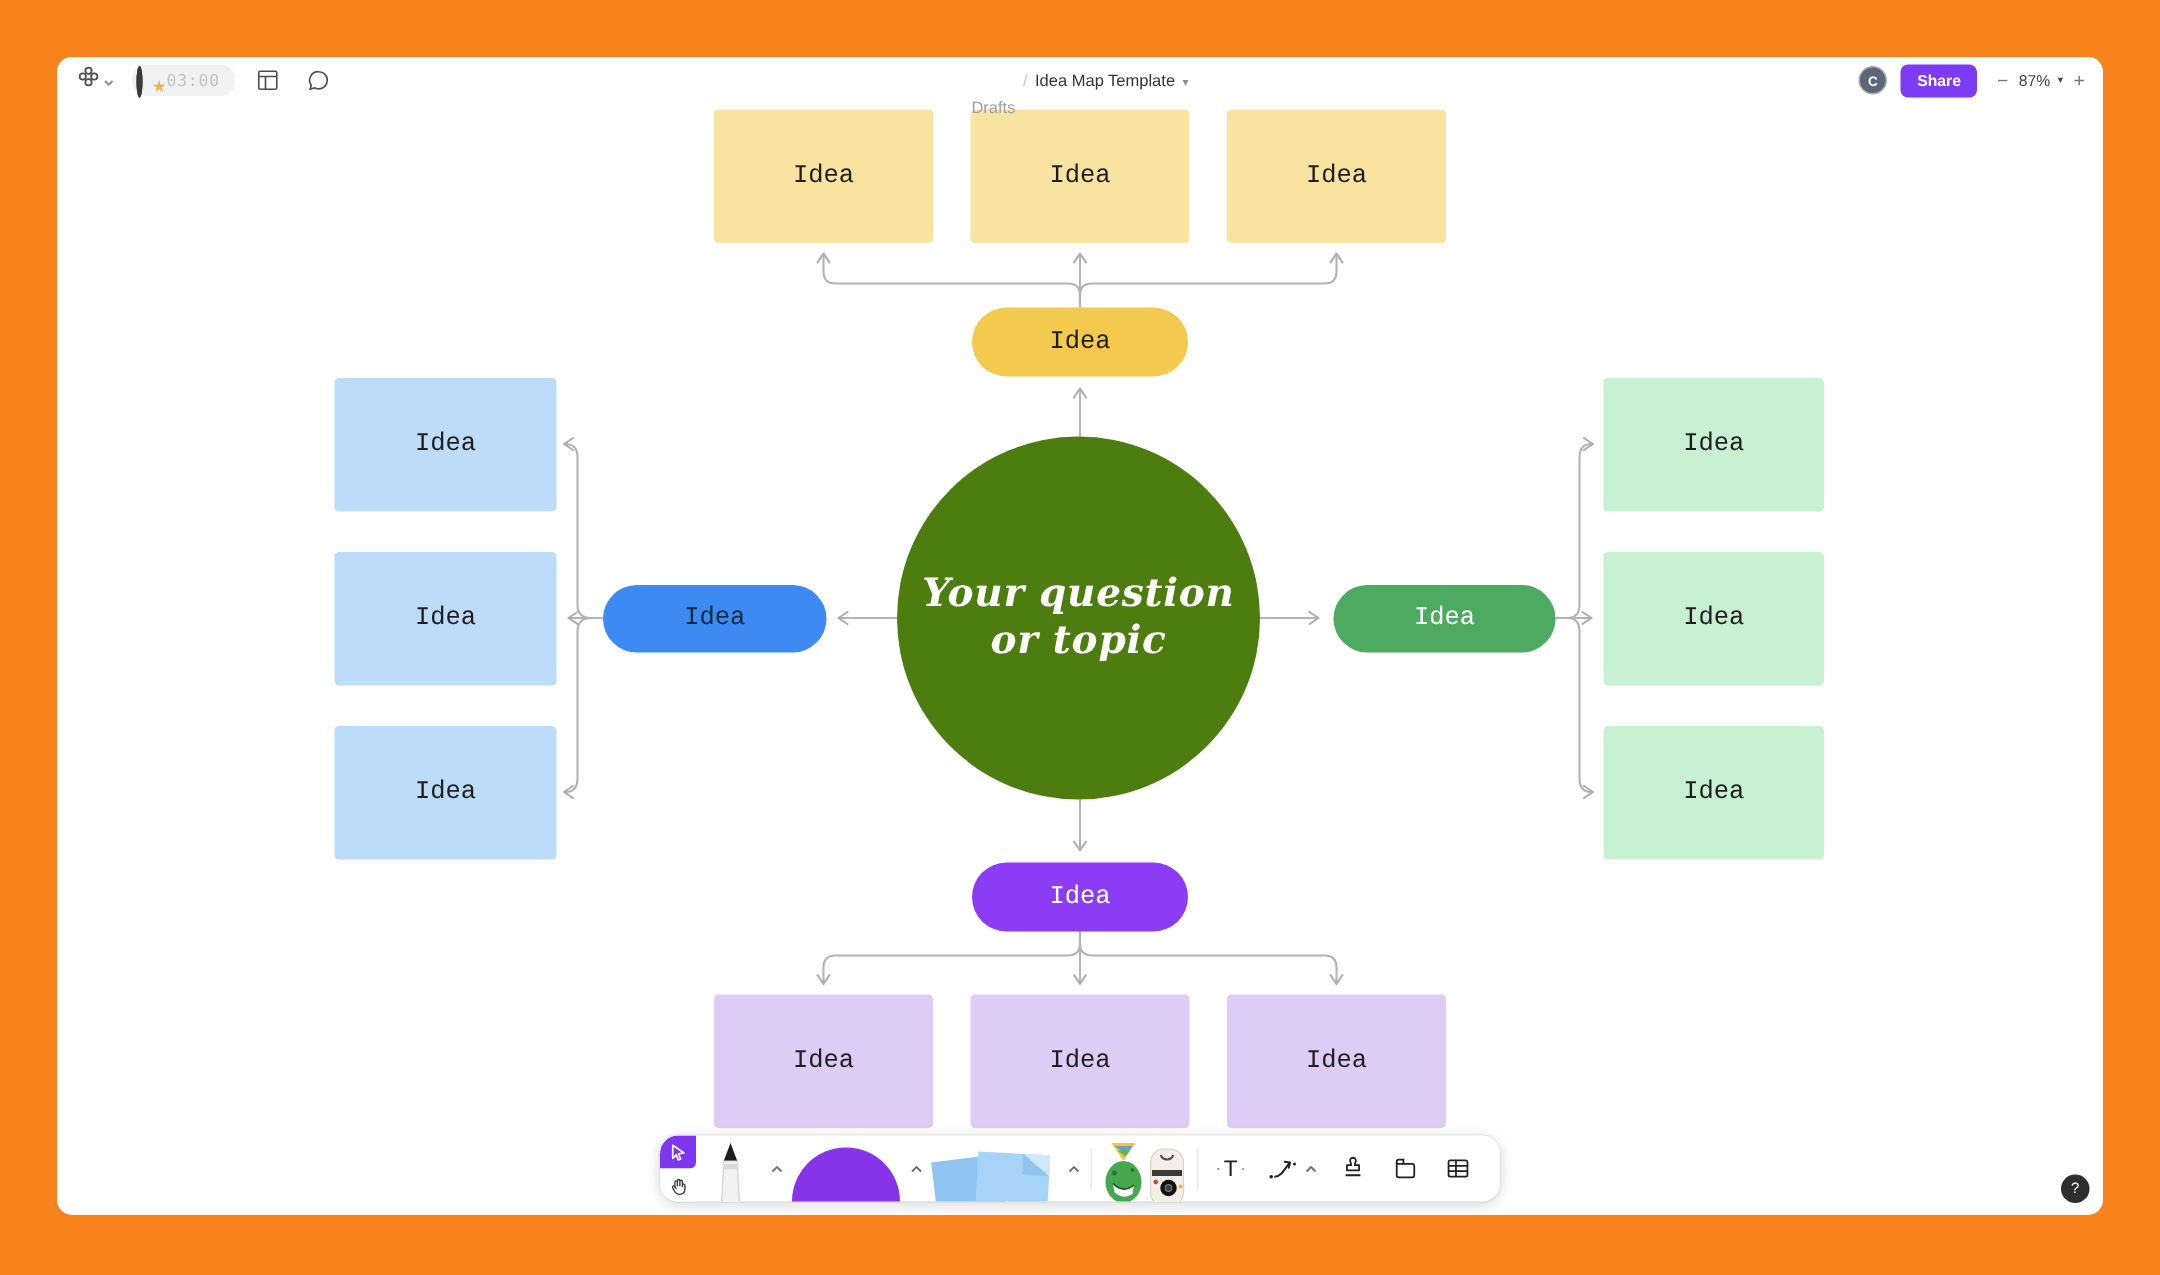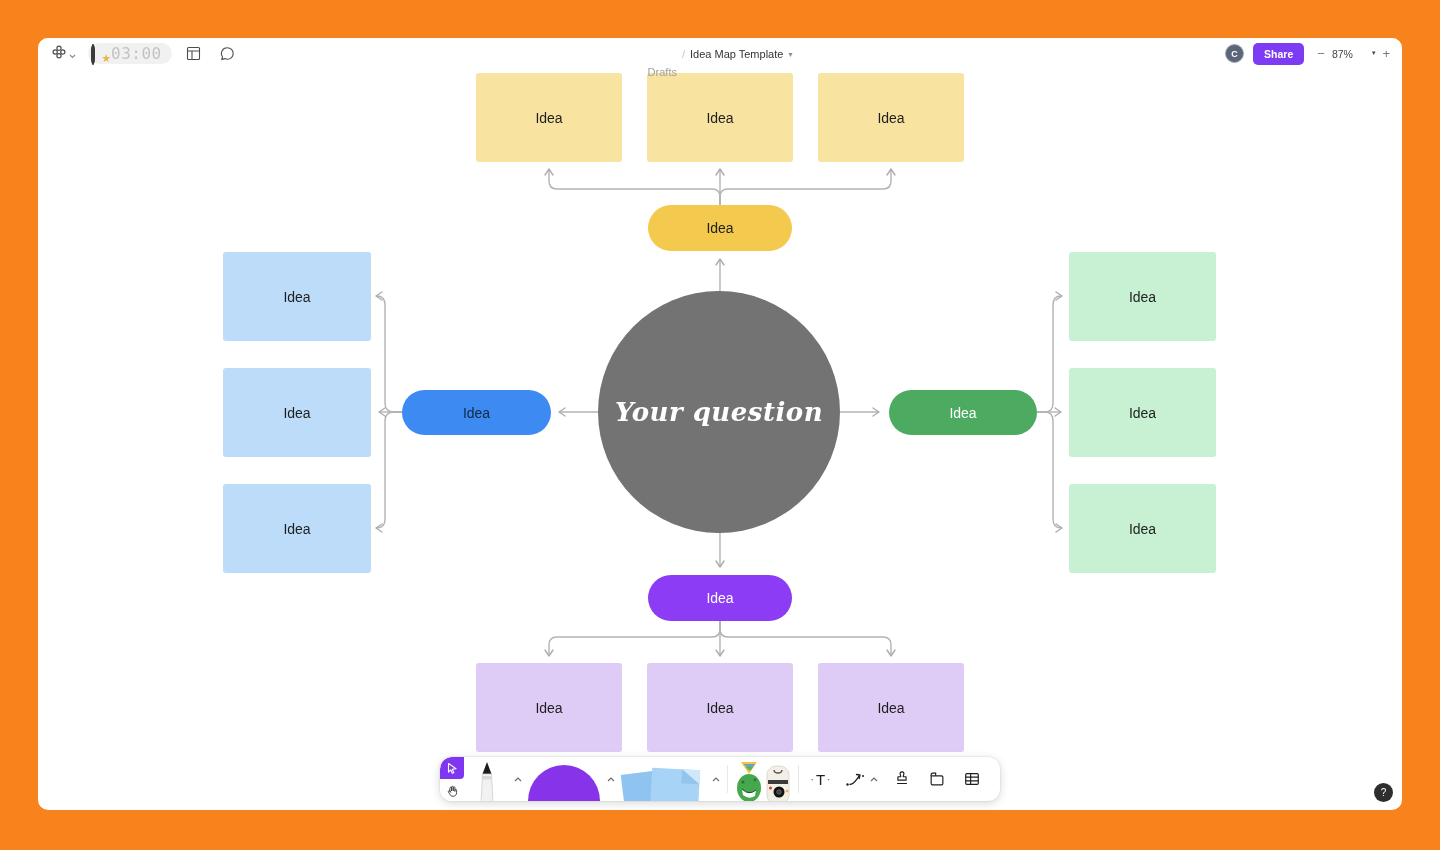--- a/index.html
+++ b/index.html
@@ -24,21 +24,21 @@
   .tb-left { display:flex; align-items:center; gap:10px; }
   .menu-btn { display:flex; align-items:center; gap:3px; cursor:pointer; padding:2px; }
   .timer-pill {
     display:flex; align-items:center; gap:4px;
     background:#f1f1f1; border-radius:11px; height:21px; padding:0 10px 0 3px;
   }
   .disc { position:relative; width:16px; height:16px; }
   .disc .vinyl { width:16px; height:16px; border-radius:50%; background:#1f1f1f;
     border:2px solid #3a3a3a; }
   .disc .star { position:absolute; right:-4px; bottom:-2px; color:#e4b84e; font-size:11px; line-height:1; }
-  .timer-time { font-family:"DejaVu Sans Mono", monospace; font-size:16px; color:#c3c3c3; letter-spacing:.5px; }
+  .timer-time { font-family:"DejaVu Sans Mono", monospace; font-size:11px; color:#c3c3c3; letter-spacing:.5px; }
   .tb-iconbtn { display:flex; align-items:center; justify-content:center; width:24px; height:24px; border-radius:4px; cursor:pointer; }
 
   .breadcrumb {
     position:absolute; left:0; right:0; top:0; height:31px;
     display:flex; align-items:center; justify-content:center; gap:5px;
     font-size:11px; pointer-events:none;
   }
   .breadcrumb > * { pointer-events:auto; }
   .crumb-folder { color:#a0a0a0;margin-top:36px; }
   .crumb-sep { color:#c9c9c9; }
@@ -51,45 +51,45 @@
     background:#5d6678; border:1.5px solid #a3a9b6;
     color:#fff; font-size:9px; font-weight:bold;
     display:flex; align-items:center; justify-content:center; cursor:pointer;
   }
   .share-btn {
     background:#7d3bf3; color:#fff; font-size:10.5px; font-weight:bold;
     border:none; border-radius:5px; height:22px; padding:0 11px; cursor:pointer;
   }
   .zoom-ctl { display:flex; align-items:center; gap:7px; margin-left:4px; }
   .zoom-minus,.zoom-plus { color:#777; font-size:13px; cursor:pointer; line-height:1; }
-  .zoom-level { display:flex; align-items:flex-start; gap:19px; cursor:pointer; }
+  .zoom-level { display:flex; align-items:flex-start; gap:5px; cursor:pointer; }
   .zoom-level span { font-size:10.5px; color:#444; }
   .zoom-level .crumb-chevron { font-size:7px; }
 
   
   .board { position:absolute; inset:0; }
   .connectors { position:absolute; left:0; top:0; z-index:1; }
 
   .node { position:absolute; display:flex; align-items:center; justify-content:center;
-    font-size:14px; font-weight:500; color:#1f1f1f; z-index:2; cursor:pointer; }
+    font-size:17px; font-weight:500; color:#1f1f1f; z-index:2; cursor:pointer;font-family:Liberation Mono, monospace; }
   .leaf { width:146px; height:89px; border-radius:3px; }
   .leaf-yellow { background:#f8e3a1; }
   .leaf-blue   { background:#bcdcf9; width:148px; }
   .leaf-green  { background:#c8f0d3; width:147px; }
   .leaf-purple { background:#decbf6; }
 
   .pill { height:46px; border-radius:23px; }
   .pill-top    { width:144px; background:#f3ca4d; color:#1f1f1f; }
   .pill-left   { width:149px; height:45px; background:#3d8af2; color:#102a43; }
   .pill-right  { width:148px; height:45px; background:#4caa61; color:#ffffff; }
   .pill-bottom { width:144px; background:#8b3cf4; color:#ffffff; }
 
   .center-circle {
     position:absolute; left:560px; top:253px; width:242px; height:242px;
-    border-radius:50%; background:#737373; z-index:2; cursor:pointer;
+    border-radius:50%; background:#4d7c0f; z-index:2; cursor:pointer;
     display:flex; align-items:center; justify-content:center;
   }
   .center-text {
     color:#fff; text-align:center;
     font-family:"DejaVu Serif", serif; font-style:italic; font-weight:600;
     font-size:26px; line-height:1.18; letter-spacing:.5px;
   }
   .center-text span { display:block; }
 
   
@@ -225,20 +225,21 @@
         <path d="M802 374 L841 374"></path>
         <path d="M999 374 L1023 374"></path>
         <path d="M999 374 L1007 374 Q1015 374 1015 365 L1015 267 Q1015 258 1023 258 L1024 258"></path>
         <path d="M999 374 L1007 374 Q1015 374 1015 383 L1015 481 Q1015 490 1023 490 L1024 490"></path>
       </g>
     </svg>
 
     <div class="center-circle">
       <div class="center-text">
         <span>Your question</span>
+        <span>or topic</span>
       </div>
     </div>
 
     <div class="node pill pill-top" style="left:610px; top:167px;">Idea</div>
     <div class="node pill pill-left" style="left:364px; top:352px;">Idea</div>
     <div class="node pill pill-right" style="left:851px; top:352px;">Idea</div>
     <div class="node pill pill-bottom" style="left:610px; top:537px;">Idea</div>
 
     <div class="node leaf leaf-yellow" style="left:438px; top:35px;">Idea</div>
     <div class="node leaf leaf-yellow" style="left:609px; top:35px;">Idea</div>

